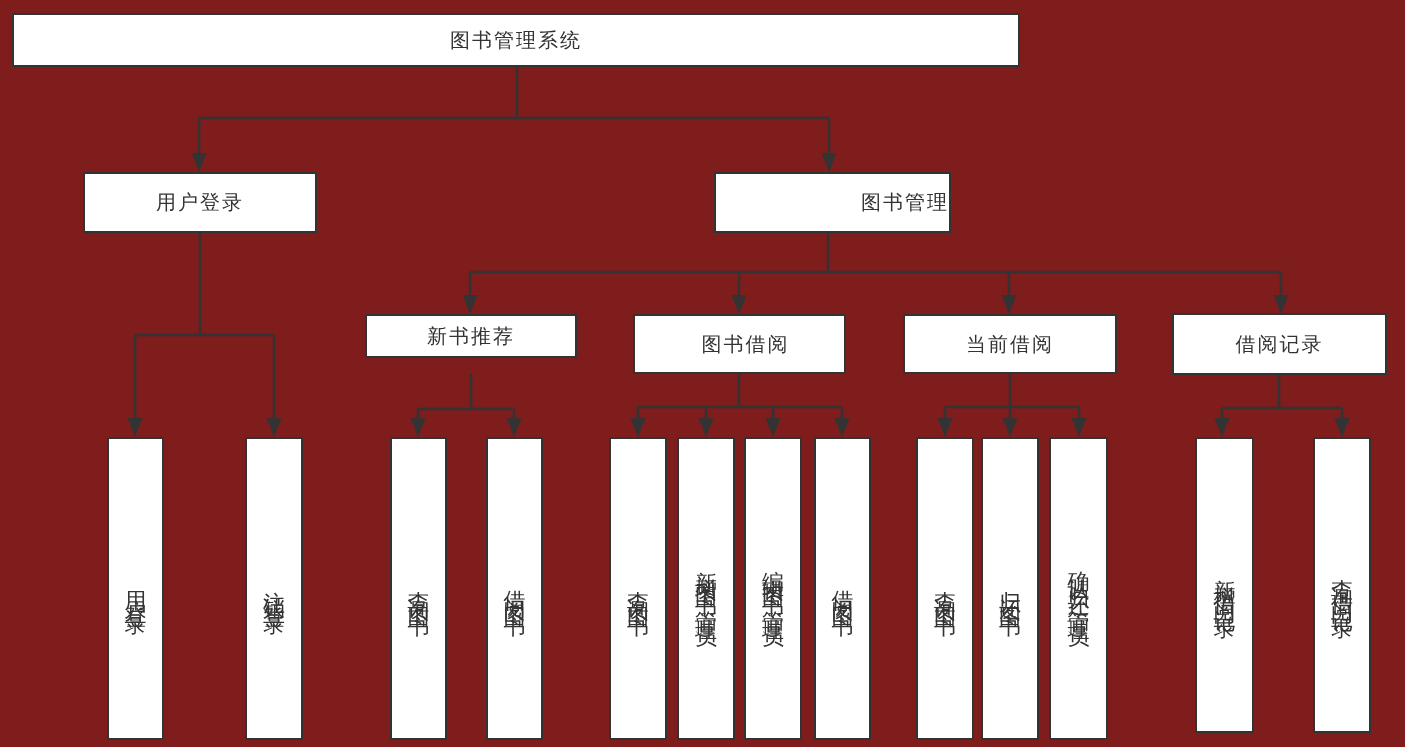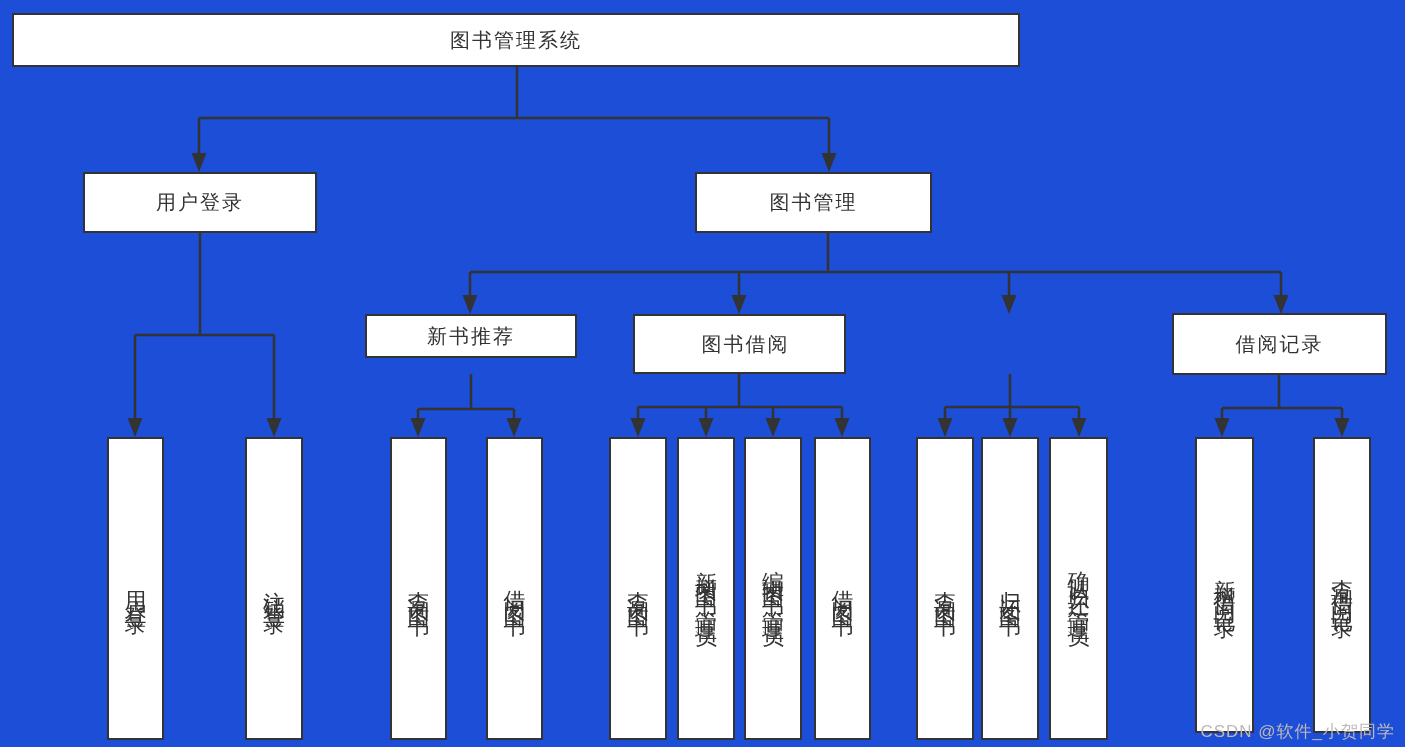--- a/index.html
+++ b/index.html
@@ -1,20 +1,20 @@
 <!DOCTYPE html>
 <html><head>
 <meta charset="utf-8">
 <style>
   html, body { margin: 0; padding: 0; background: #ffffff; }
   .stage {
     position: relative;
     width: 1405px;
     height: 747px;
-    background: #1d4ed8;
+    background: #7f1d1d;
     font-family: "Liberation Sans", "DejaVu Sans", sans-serif;
     color: #333333;
     overflow: hidden;
   }
   svg.connectors {
     position: absolute;
     left: 0; top: 0;
     width: 1405px; height: 747px;
   }
   .node {
@@ -36,21 +36,21 @@
     text-orientation: mixed;
     font-size: 22px;
     line-height: 1;
     letter-spacing: 8px;
     white-space: nowrap;
   }
   
   #n-root          { left: 12px;   top: 13px;  width: 1008px; height: 54px; }
   
   #n-user-login    { left: 83px;   top: 172px; width: 234px;  height: 61px; }
-  #n-book-mgmt     { left: 695px;  top: 172px; width: 237px;  height: 61px; }
+  #n-book-mgmt     { left: 714px;  top: 172px; width: 237px;  height: 61px; justify-content: flex-end; }
   
   #n-new-book-rec  { left: 365px;  top: 314px; width: 212px;  height: 44px; }
   #n-book-borrow   { left: 633px;  top: 314px; width: 213px;  height: 60px; padding-left: 12px; }
   #n-current-borrow{ left: 903px;  top: 314px; width: 214px;  height: 60px; }
   #n-borrow-records{ left: 1172px; top: 313px; width: 215px;  height: 62px; }
   
   #l0  { left: 107px;  top: 437px; width: 57px; height: 303px; }
   #l1  { left: 245px;  top: 437px; width: 58px; height: 303px; }
   #l2  { left: 390px;  top: 437px; width: 57px; height: 303px; }
   #l3  { left: 486px;  top: 437px; width: 57px; height: 303px; }
@@ -128,20 +128,23 @@
   <div class="node lvl" id="n-book-mgmt">
     <span>图书管理</span>
   </div>
 
   <div class="node lvl" id="n-new-book-rec">
     <span>新书推荐</span>
   </div>
   <div class="node lvl" id="n-book-borrow">
     <span>图书借阅</span>
   </div>
+  <div class="node lvl" id="n-current-borrow">
+    <span>当前借阅</span>
+  </div>
   <div class="node lvl" id="n-borrow-records">
     <span>借阅记录</span>
   </div>
 
   <div class="node leaf" id="l0">
     <span class="vtext">用户登录</span>
   </div>
   <div class="node leaf" id="l1">
     <span class="vtext">注销登录</span>
   </div>
@@ -176,15 +179,14 @@
     <span class="vtext">确认归还（管理员）</span>
   </div>
 
   <div class="node leaf" id="l11">
     <span class="vtext">新增借阅记录</span>
   </div>
   <div class="node leaf" id="l12">
     <span class="vtext">查询借阅记录</span>
   </div>
 
-  <div class="watermark">CSDN @软件_小贺同学</div>
 
 </div>
 
 </body></html>

